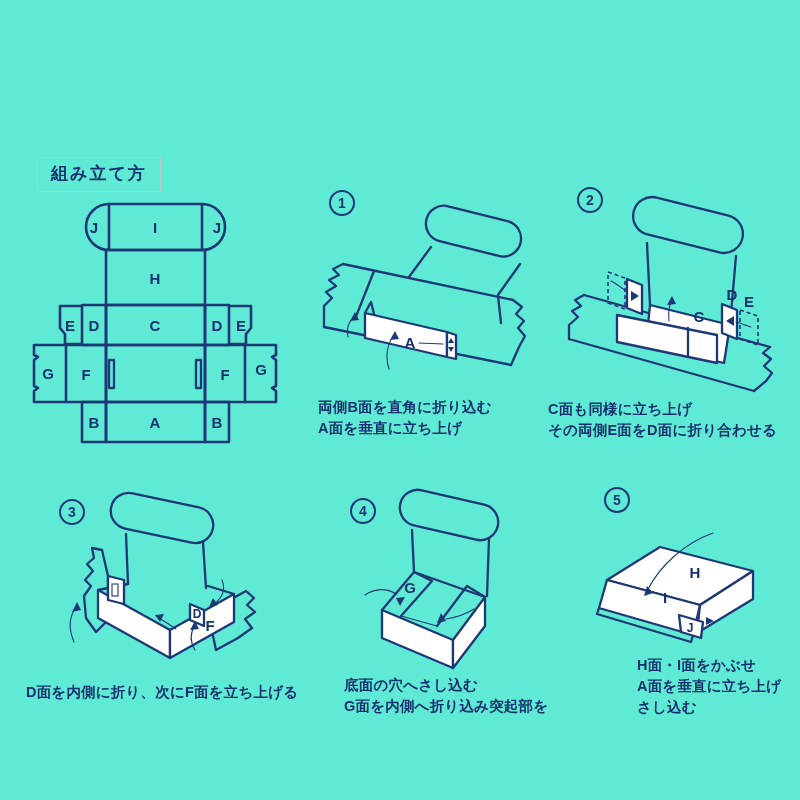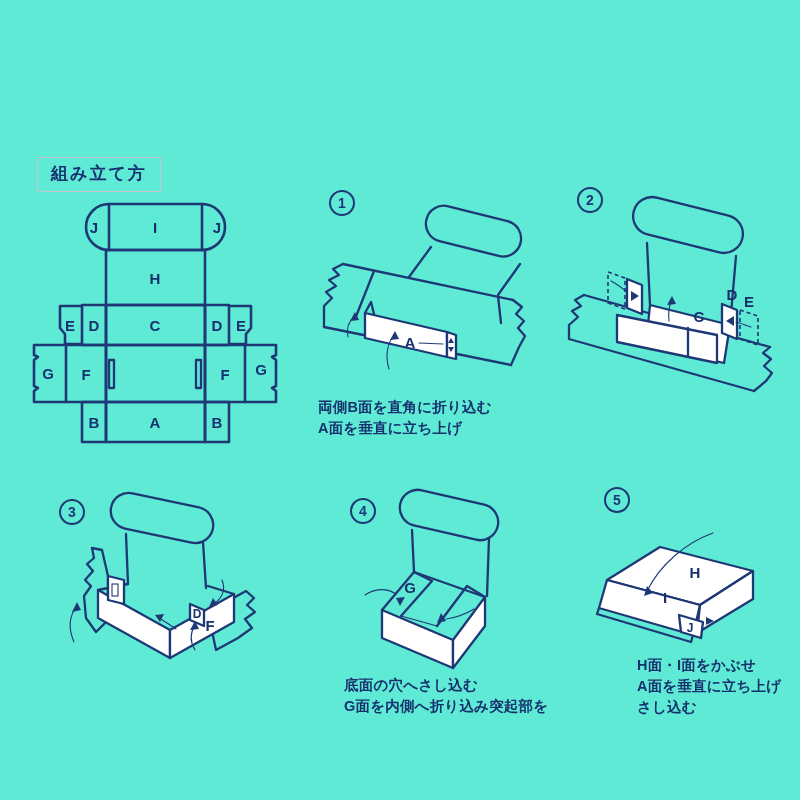--- a/index.html
+++ b/index.html
@@ -124,20 +124,24 @@
       <polygon class="dash" points="192,115 210,121 210,150 192,144"></polygon>
       <path class="thin" d="M 203 132 C 197 130 192 128 188 127"></path>
       <path class="ah" d="M 186 121 L 178 126 L 186 131 Z"></path>
       <path class="thin" d="M 121 126 C 120 118 121 111 124 104"></path>
       <path class="ah" d="M 124 101 L 119 110 L 128 109 Z"></path>
       <text class="pl" x="151" y="127">C</text>
       <text class="pl" x="184" y="105">D</text>
       <text class="pl" x="201" y="112">E</text>
     </g>
   </svg>
+  <div class="caption" style="left:548px;top:399px;">
+    <div>C面も同様に立ち上げ</div>
+    <div>その両側E面をD面に折り合わせる</div>
+  </div>
 
   <div class="step-num" style="left:59px;top:499px;">
     <span>3</span>
   </div>
   <svg style="left:42px;top:492px;" width="265" height="185" viewBox="0 0 265 185">
     <g>
       <rect class="ln" x="68" y="8" width="104" height="36" rx="18" transform="rotate(12 120 26)"></rect>
       <path class="ln" d="M 84 42 L 86 92 M 161 50 L 164 96"></path>
       <polygon class="ln" points="66,84 60,58 50,56 52,66 45,72 51,79 43,88 49,94 42,104 44,126 54,140 66,128"></polygon>
       <polygon class="ln" points="166,120 204,99 212,106 205,113 213,120 203,127 210,136 196,146 174,158"></polygon>
@@ -152,20 +156,23 @@
       <path class="thin" d="M 180 88 C 184 98 180 106 172 112"></path>
       <path class="ah" d="M 167 115 L 176 113 L 171 106 Z"></path>
       <path class="thin" d="M 134 137 C 127 132 122 129 117 126"></path>
       <path class="ah" d="M 113 123 L 122 122 L 118 130 Z"></path>
       <path class="thin" d="M 153 158 C 148 150 148 141 153 133"></path>
       <path class="ah" d="M 153 129 L 148 138 L 157 137 Z"></path>
       <text class="pl-s" x="155" y="126">D</text>
       <text class="pl" x="168" y="139">F</text>
     </g>
   </svg>
+  <div class="caption" style="left:26px;top:682px;">
+    <div>D面を内側に折り、次にF面を立ち上げる</div>
+  </div>
 
   <div class="step-num" style="left:350px;top:498px;">
     <span>4</span>
   </div>
   <svg style="left:337px;top:492px;" width="235" height="180" viewBox="0 0 235 180">
     <g>
       <rect class="ln" x="62" y="5" width="100" height="36" rx="18" transform="rotate(13 112 23)"></rect>
       <path class="ln" d="M 75 38 L 77 80 M 152 46 L 150 104"></path>
       <path class="ln" d="M 45 118 L 77 80 L 148 105"></path>
       <path class="ln" d="M 77 80 L 95 89 L 64 124"></path>

